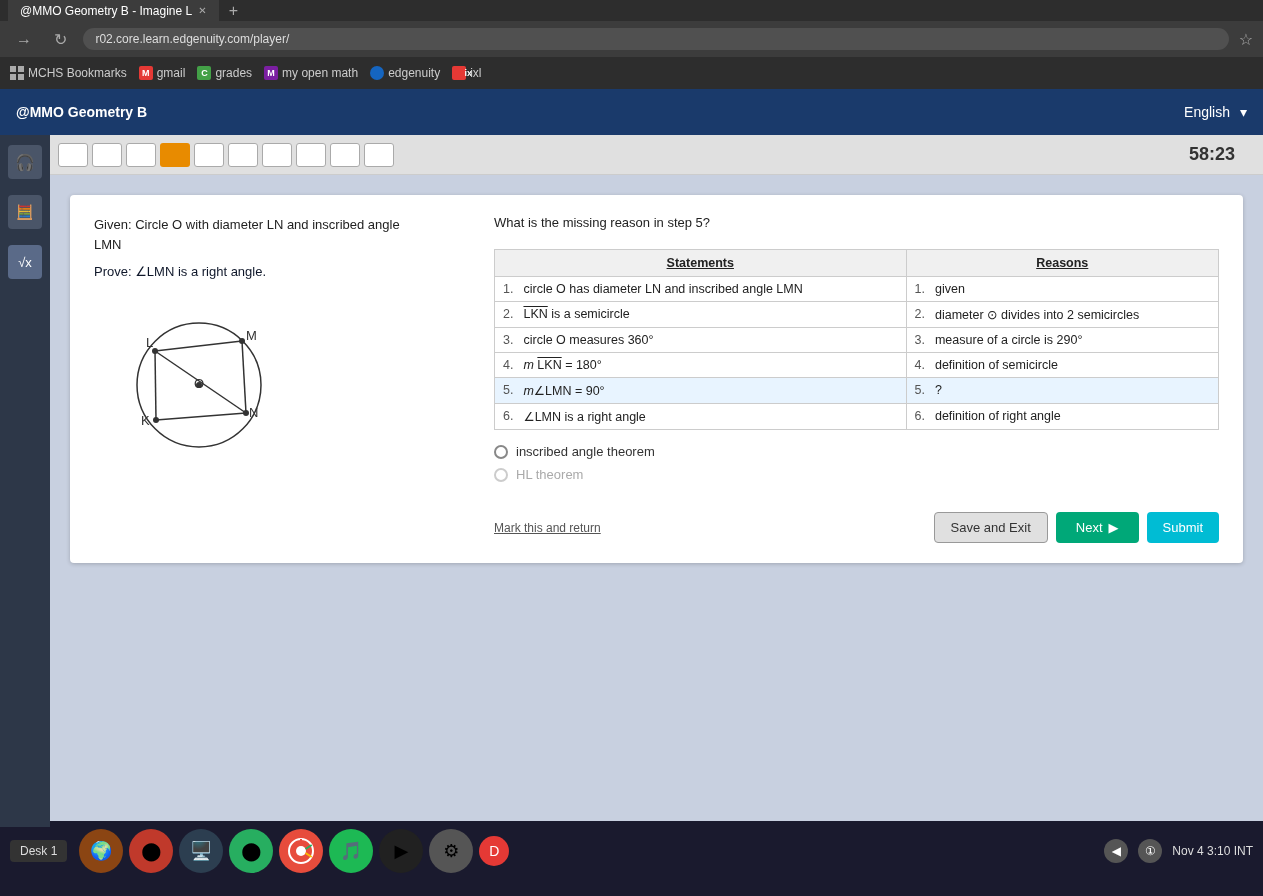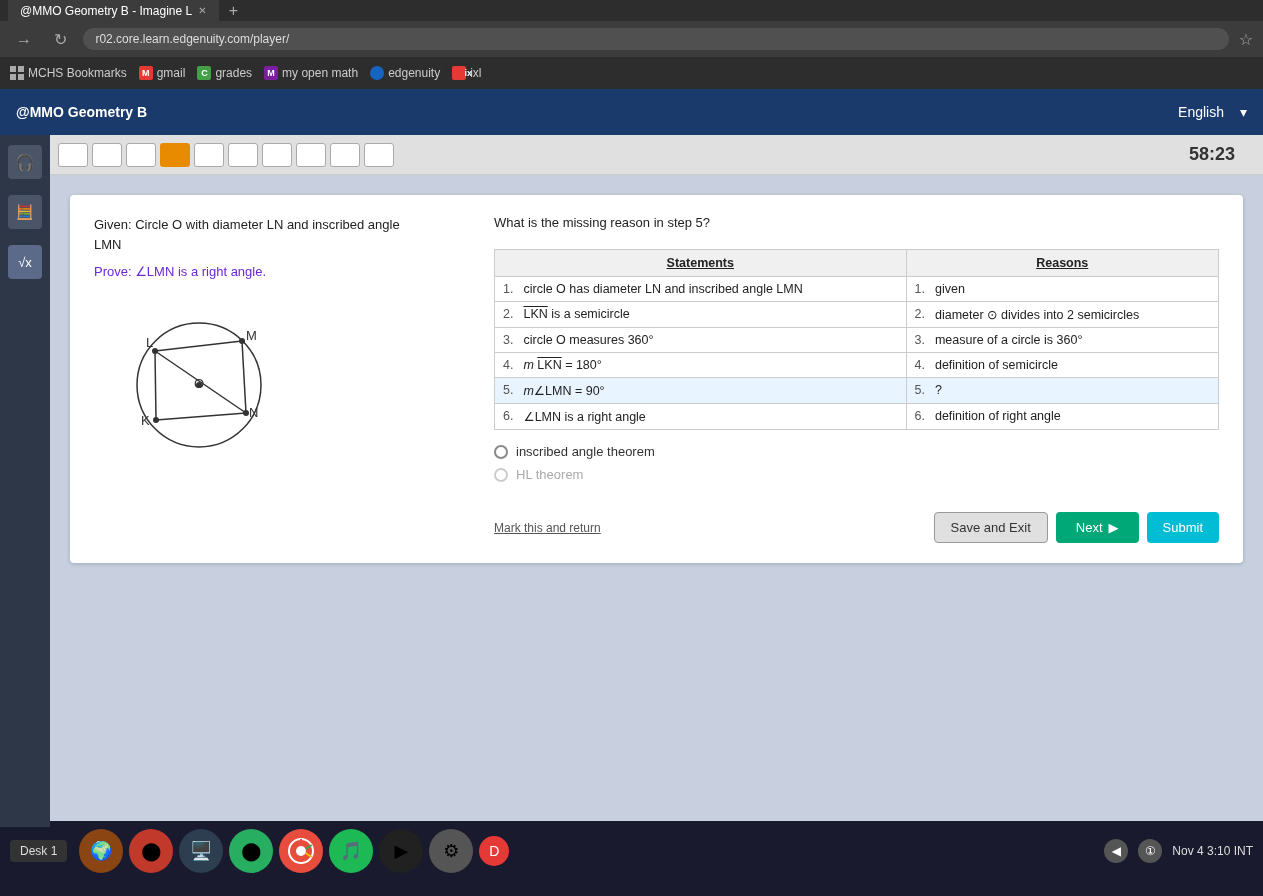--- a/index.html
+++ b/index.html
@@ -102,21 +102,21 @@
       color: #fff;
       font-size: 14px;
       font-weight: bold;
       flex: 1;
     }
     .language-selector {
       color: #fff;
       font-size: 14px;
       display: flex;
       align-items: center;
-      gap: 16px;
+      gap: 10px;
       cursor: pointer;
     }
 
     
     .sidebar {
       width: 50px;
       background: #2d3748;
       display: flex;
       flex-direction: column;
       align-items: center;
@@ -196,21 +196,21 @@
     }
 
     .given-text {
       font-size: 13px;
       color: #222;
       line-height: 1.5;
       margin-bottom: 10px;
     }
     .prove-text {
       font-size: 13px;
-      color: #6d28d9;
+      color: #0f172a;
       margin-bottom: 16px;
     }
 
     
     .diagram-container {
       margin-top: 10px;
     }
 
     .right-col {
       flex: 1;
@@ -551,21 +551,21 @@
                   <td class="num-cell">2.</td>
                   <td class="content-cell"><span class="overline">LKN</span> is a semicircle</td>
                   <td class="num-cell">2.</td>
                   <td class="content-cell">diameter ⊙ divides into 2 semicircles</td>
                 </tr>
 
                 <tr>
                   <td class="num-cell">3.</td>
                   <td class="content-cell">circle O measures 360°</td>
                   <td class="num-cell">3.</td>
-                  <td class="content-cell">measure of a circle is 360°</td>
+                  <td class="content-cell">measure of a circle is 290°</td>
                 </tr>
 
                 <tr>
                   <td class="num-cell">4.</td>
                   <td class="content-cell"><em>m</em> <span class="overline">LKN</span> = 180°</td>
                   <td class="num-cell">4.</td>
                   <td class="content-cell">definition of semicircle</td>
                 </tr>
 
                 <tr class="step5-row">

